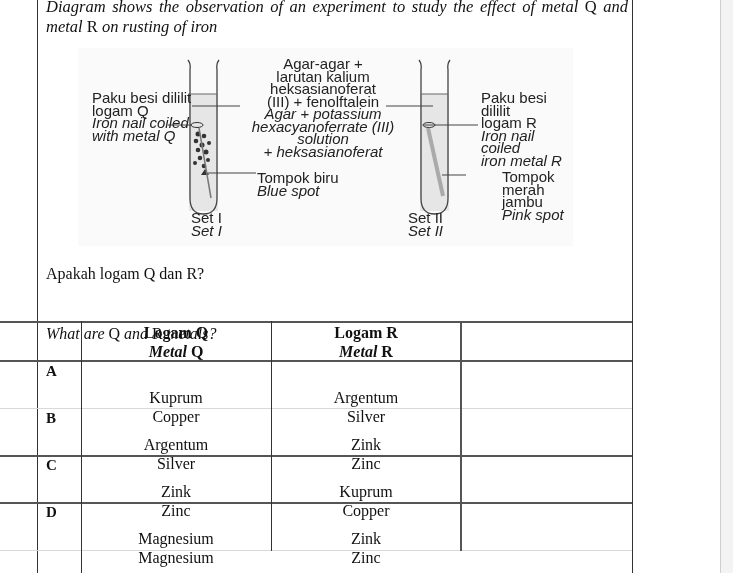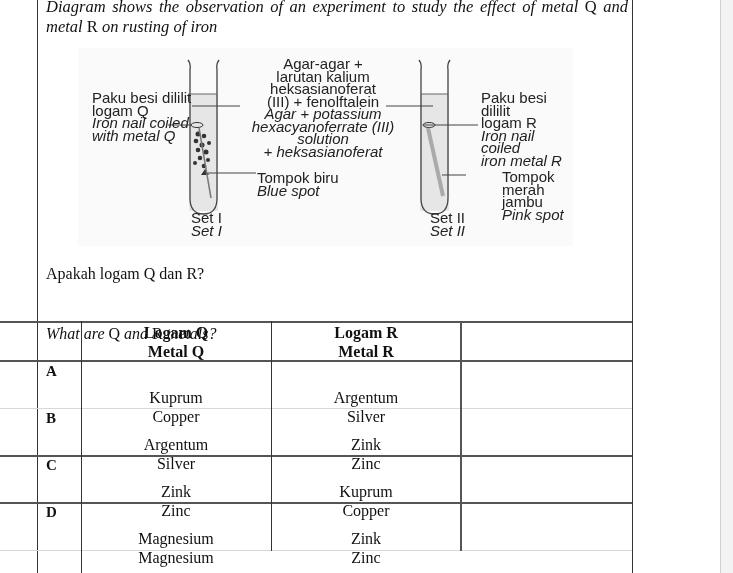--- a/index.html
+++ b/index.html
@@ -18,21 +18,21 @@
   
   .diagram { position: absolute; left: 78px; top: 48px; width: 495px; height: 198px; background: #fafafa; }
   .dlabel { position: absolute; font-family: "Liberation Sans", sans-serif; font-size: 15px; line-height: 12.5px; color: #222; }
   .dlabel .it { font-style: italic; }
   .center { text-align: center; }
   
   .cell { position: absolute; text-align: center; font-size: 16px; line-height: 19px; margin-top: 26px; }
   .cell .it { }
   .opt { position: absolute; left: 46px; font-weight: bold; font-size: 15px; }
   .hdr { position: absolute; text-align: center; font-weight: bold; font-size: 16px; line-height: 19px; }
-  .hdr .it { }
+  .hdr .it { font-style: italic; }
 </style>
 </head>
 <body>
 
 <div class="scroll-strip"></div>
 
 <div class="vline" style="left:37px;top:0;height:573px;"></div>
 <div class="vline" style="left:632px;top:0;height:573px;"></div>
 
 <div class="title"><span>Diagram shows the observation of an experiment to study the effect of metal </span><span class="up">Q</span><span> and metal </span><span class="up">R</span><span> on rusting of iron</span></div>
@@ -107,21 +107,21 @@
     <div class="it">Iron nail coiled</div>
     <div class="it">iron metal R</div>
   </div>
 
   <div class="dlabel" style="left:412px;top:123px;margin-left:12px;">
     <div>Tompok</div>
     <div>merah jambu</div>
     <div class="it">Pink spot</div>
   </div>
 
-  <div class="dlabel" style="left:352px;top:164px;">
+  <div class="dlabel" style="left:330px;top:164px;">
     <div>Set II</div>
     <div class="it">Set II</div>
   </div>
 </div>
 
 <div class="question">
   <div>Apakah logam Q dan R?</div>
   <div class="en"><span>What are </span><span class="up">Q</span><span> and </span><span class="up">R</span><span> metals?</span></div>
 </div>
 

